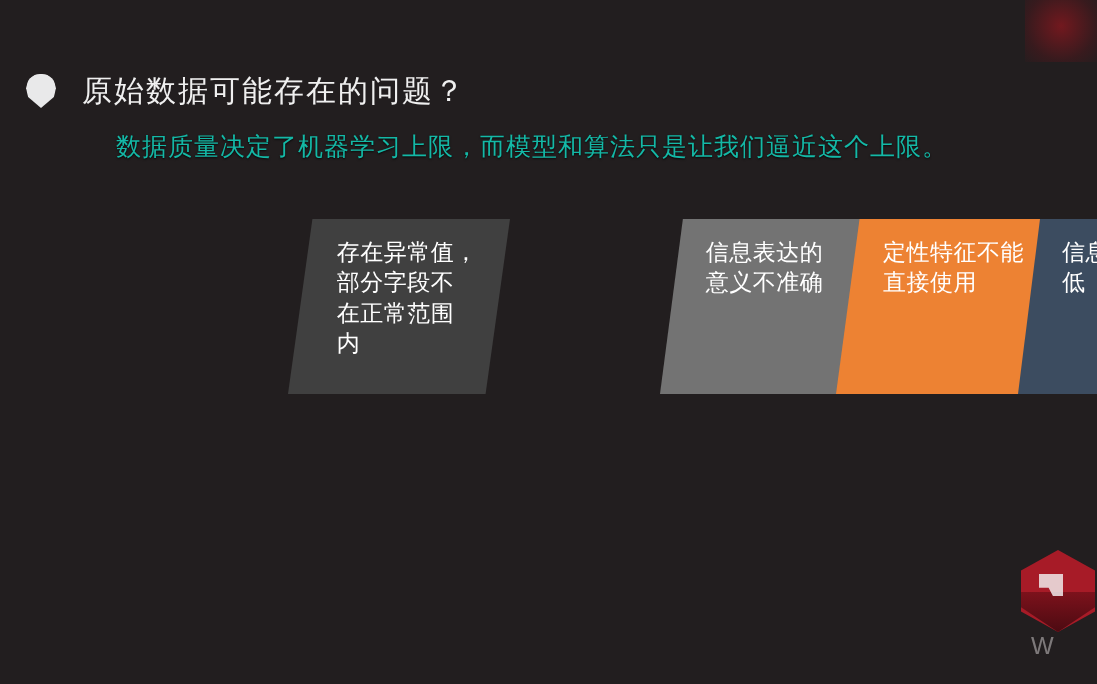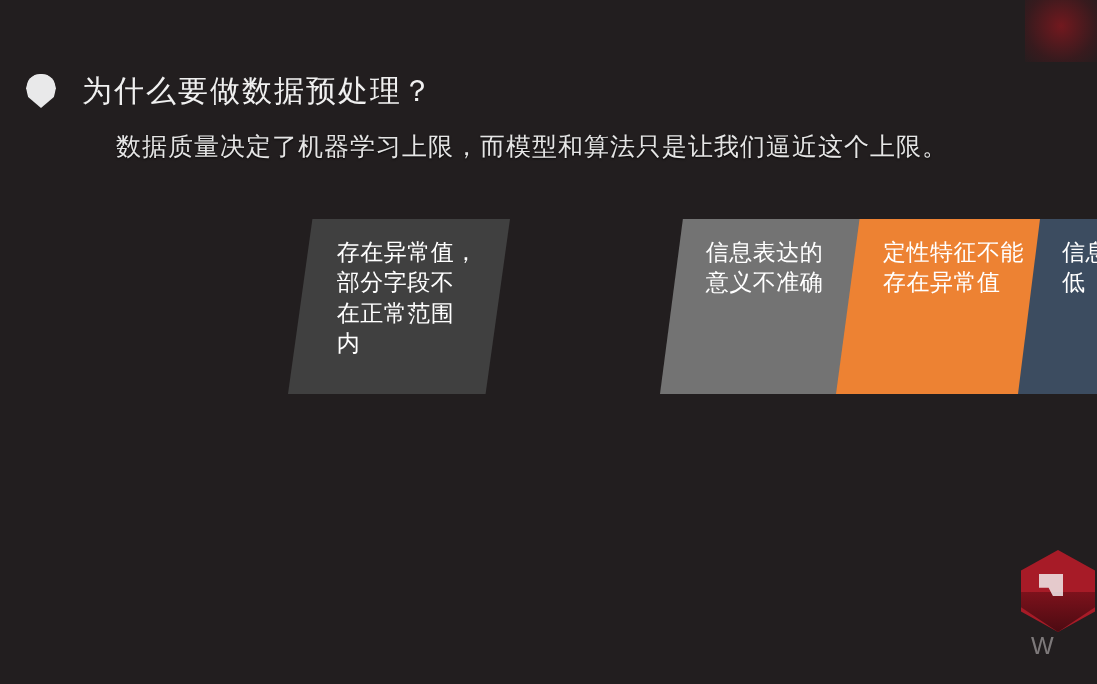--- a/index.html
+++ b/index.html
@@ -121,21 +121,21 @@
     letter-spacing: 2px;
     line-height: 1;
   }
 
   
   .body-sentence {
     position: absolute;
     left: 116px;
     top: 131px;
     font-size: 25px;
-    color: #e5e5e5;
+    color: #14b8a6;
     letter-spacing: 1px;
     line-height: 1.2;
     text-shadow: 0 1px 2px rgba(0,0,0,0.8);
   }
 
   
   .band {
     position: absolute;
     left: 110px;
     top: 219px;
@@ -184,39 +184,39 @@
 </head>
 <body>
 
 <div id="slide">
 
   <div class="corner-glow-tr"></div>
 
 
   <div class="bullet-row">
     <span class="bullet-pin"></span>
-    <span class="bullet-heading">为什么要做数据预处理？</span>
+    <span class="bullet-heading">原始数据可能存在的问题？</span>
   </div>
 
   <div class="body-sentence">数据质量决定了机器学习上限，而模型和算法只是让我们逼近这个上限。</div>
 
   <div class="band">
     <div class="tile" style="left: 178px; width: 222px; background: #404040;">
       <span class="tile-text">存在异常值，
 部分字段不
 在正常范围
 内</span>
     </div>
     <div class="tile" style="left: 550px; width: 208px; background: #737373;">
       <span class="tile-text">信息表达的
 意义不准确</span>
     </div>
     <div class="tile" style="left: 726px; width: 214px; background: rgb(237, 130, 51);">
       <span class="tile-text">定性特征不能
-存在异常值</span>
+直接使用</span>
     </div>
     <div class="tile" style="left: 908px; width: 200px; background: rgb(60, 76, 96);">
       <span class="tile-text">信息
 低</span>
     </div>
   </div>
 
 
   <div class="watermark">
     <div class="wm-hex"></div>

